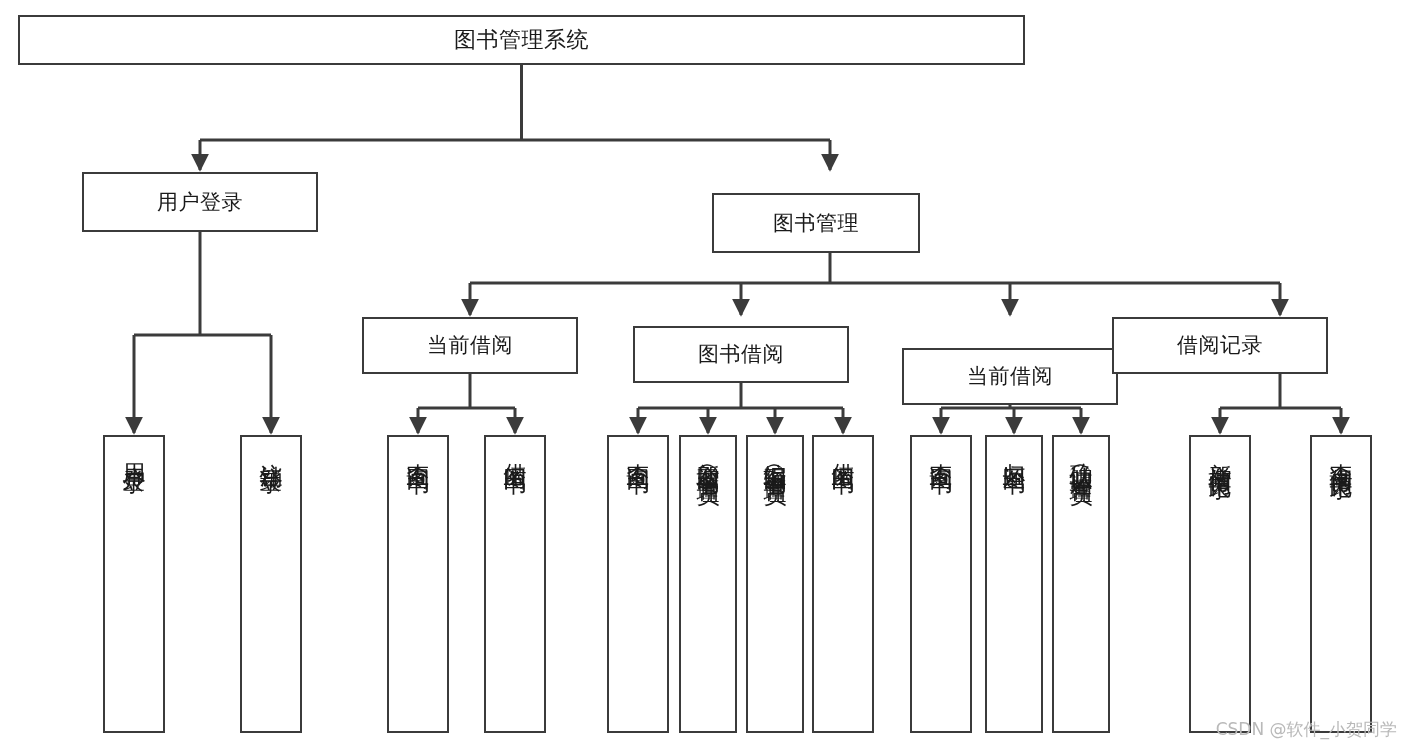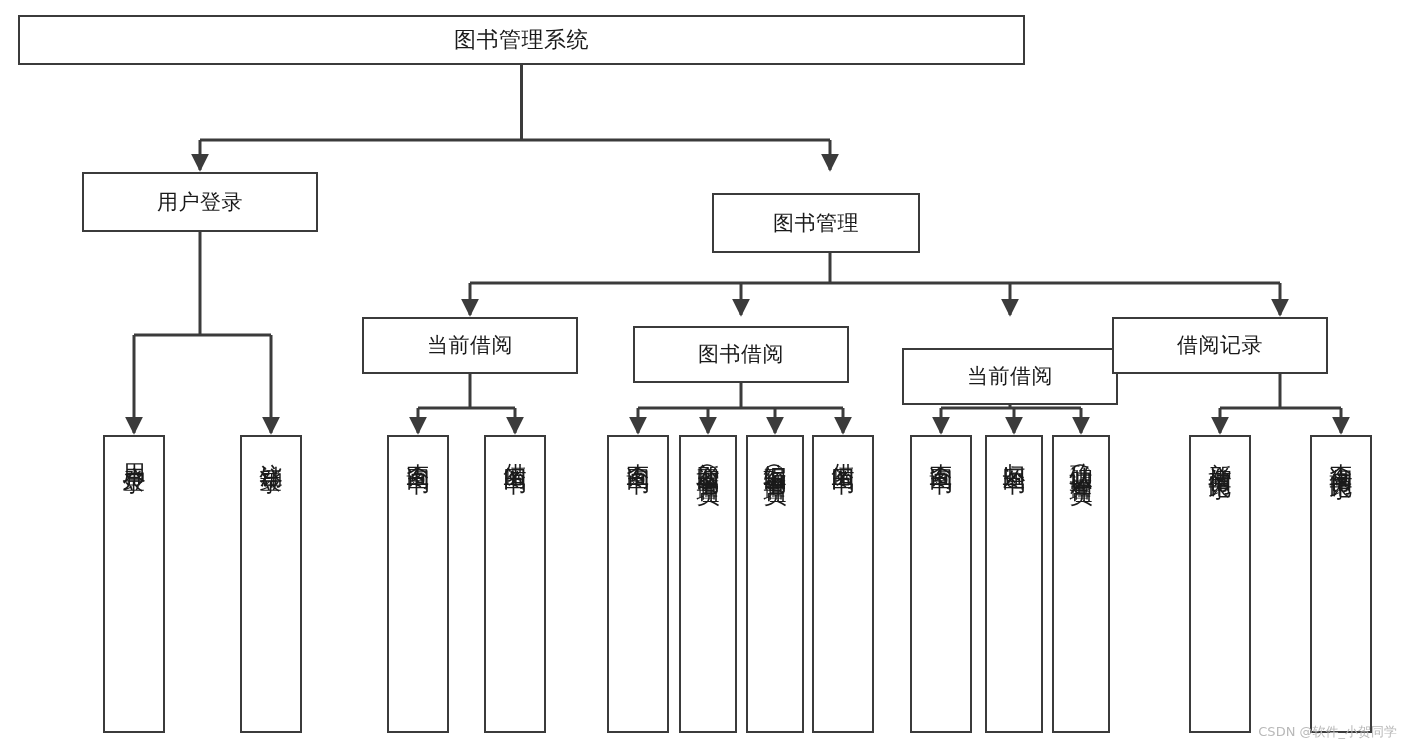--- a/index.html
+++ b/index.html
@@ -61,21 +61,21 @@
     text-orientation: upright;
     font-size: 23px;
     line-height: 1.18;
     letter-spacing: 3px;
     white-space: nowrap;
   }
   .watermark {
     position: absolute;
     right: 8px;
     bottom: 6px;
-    font-size: 13px;
+    font-size: 17px;
     color: #b9b9b9;
     white-space: nowrap;
     user-select: none;
   }
 </style>
 </head>
 <body>
 
 <div id="canvas">
 

